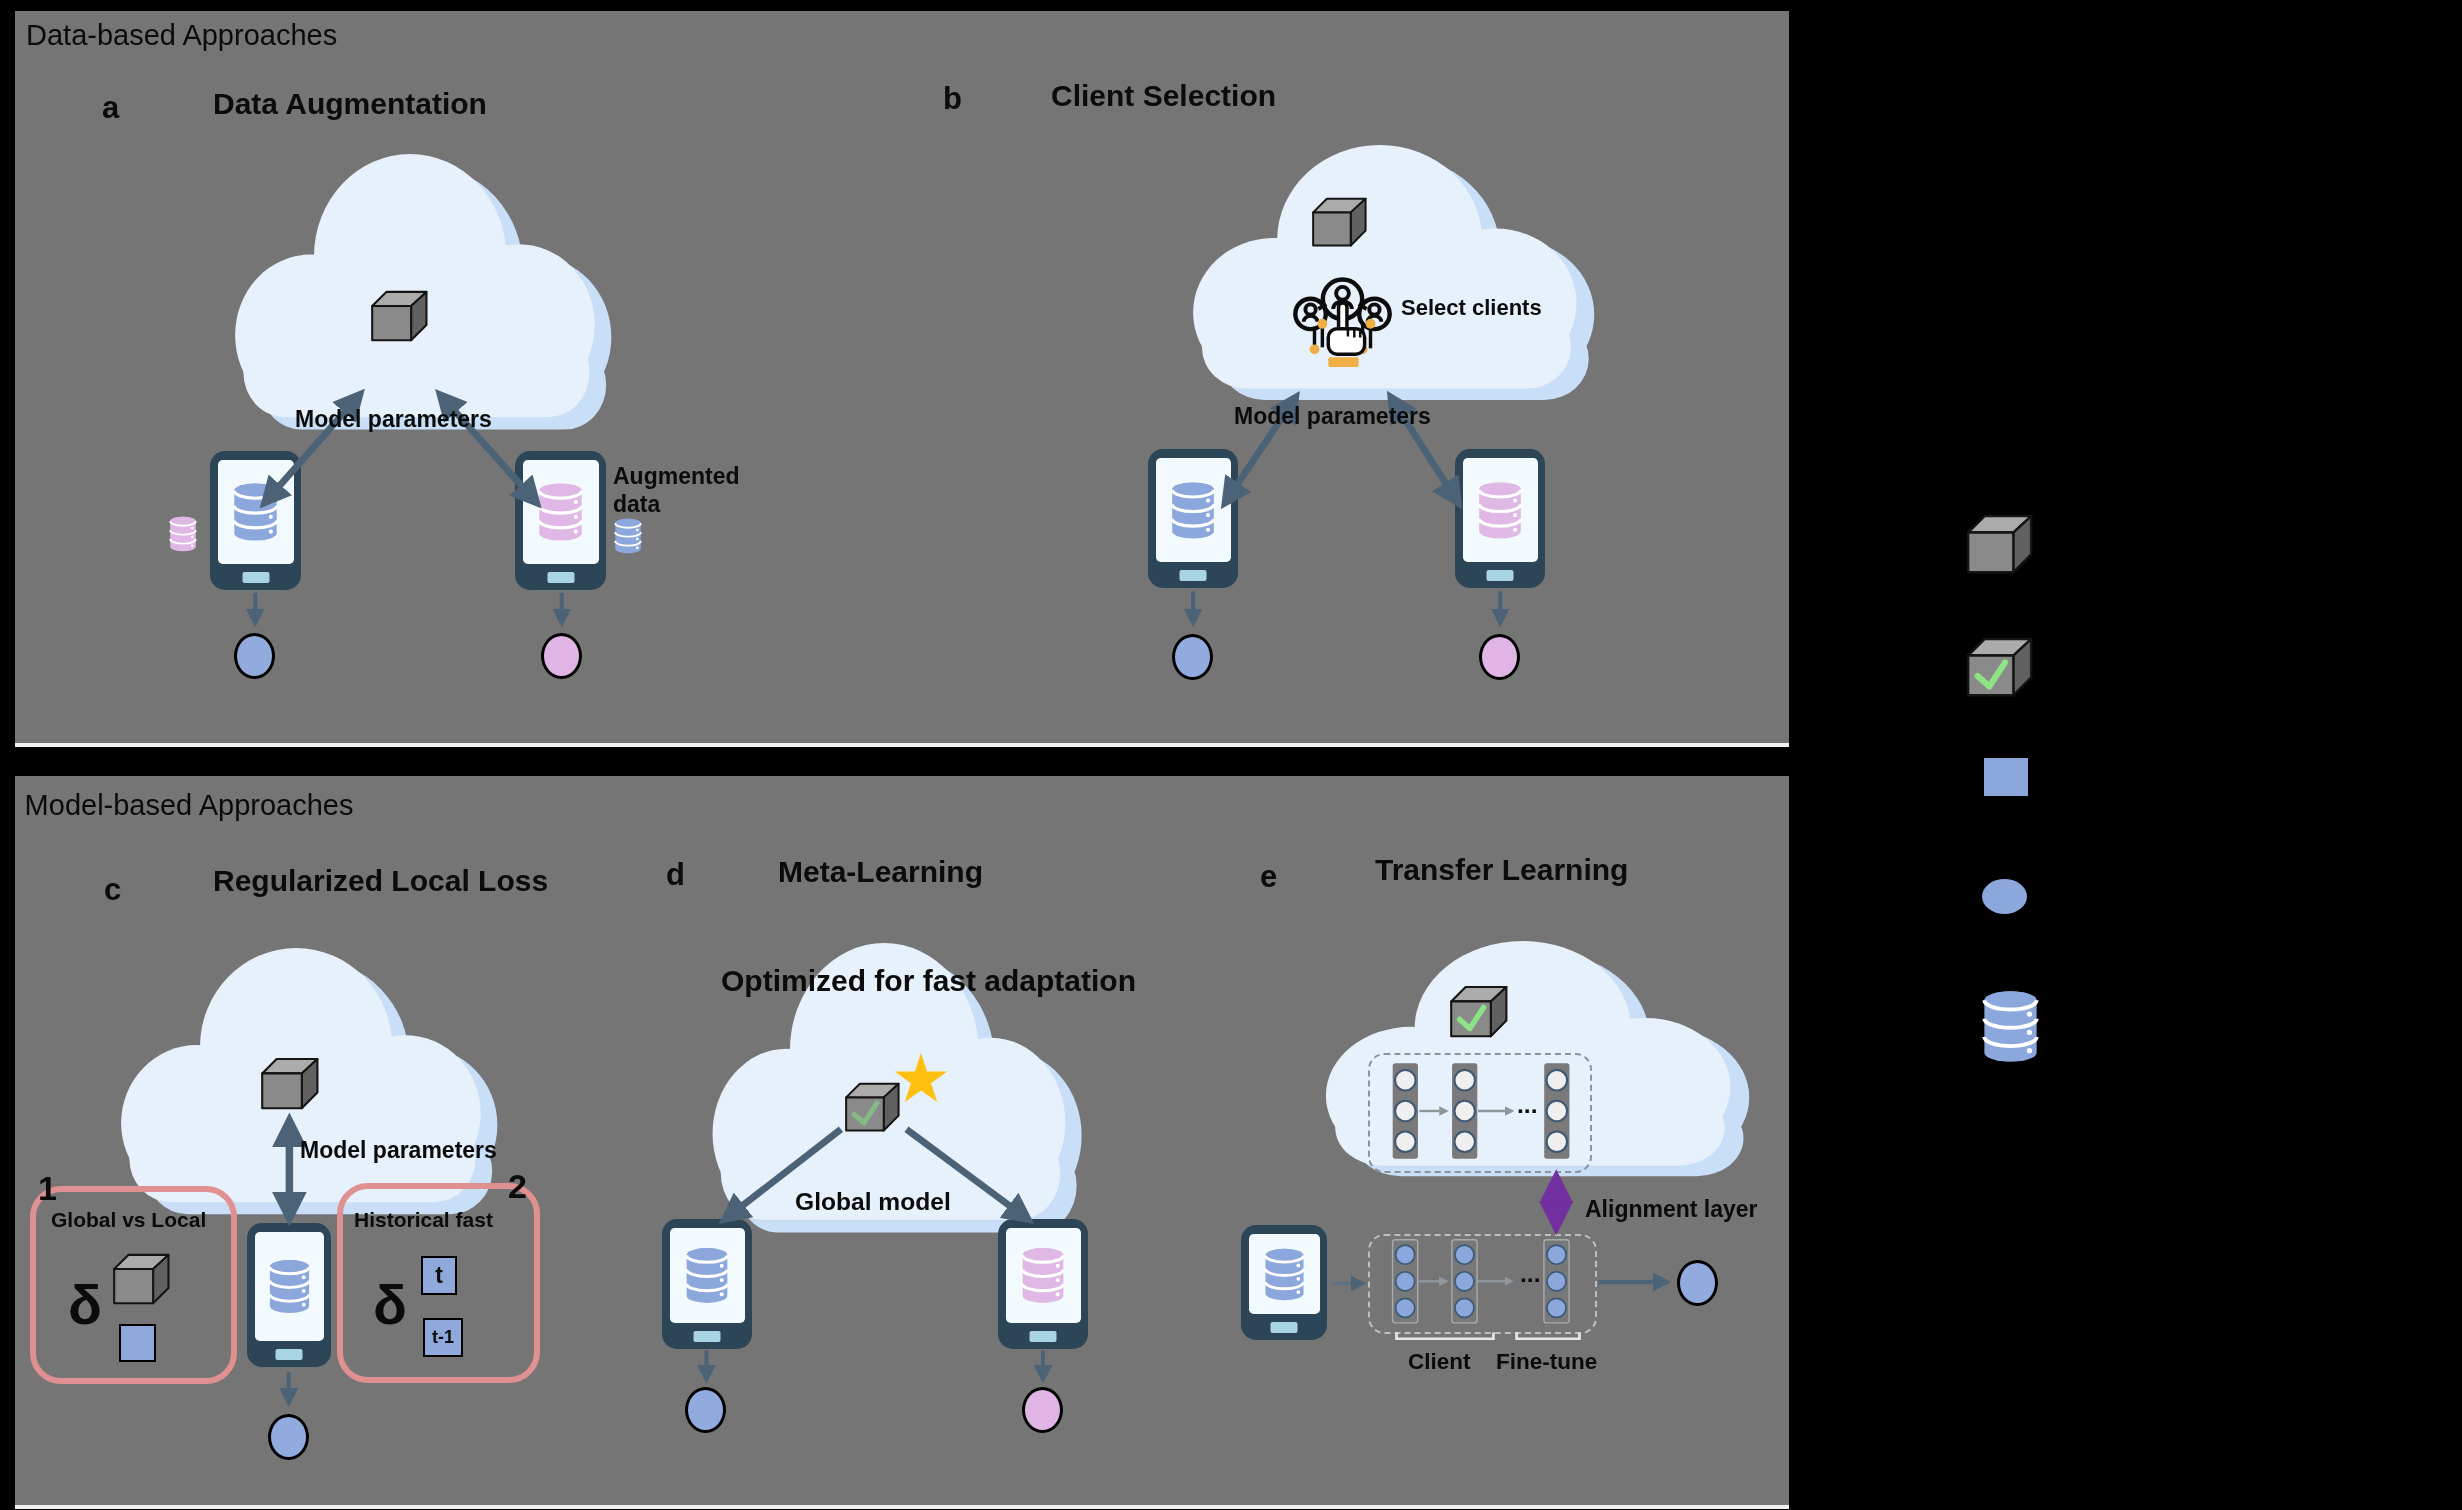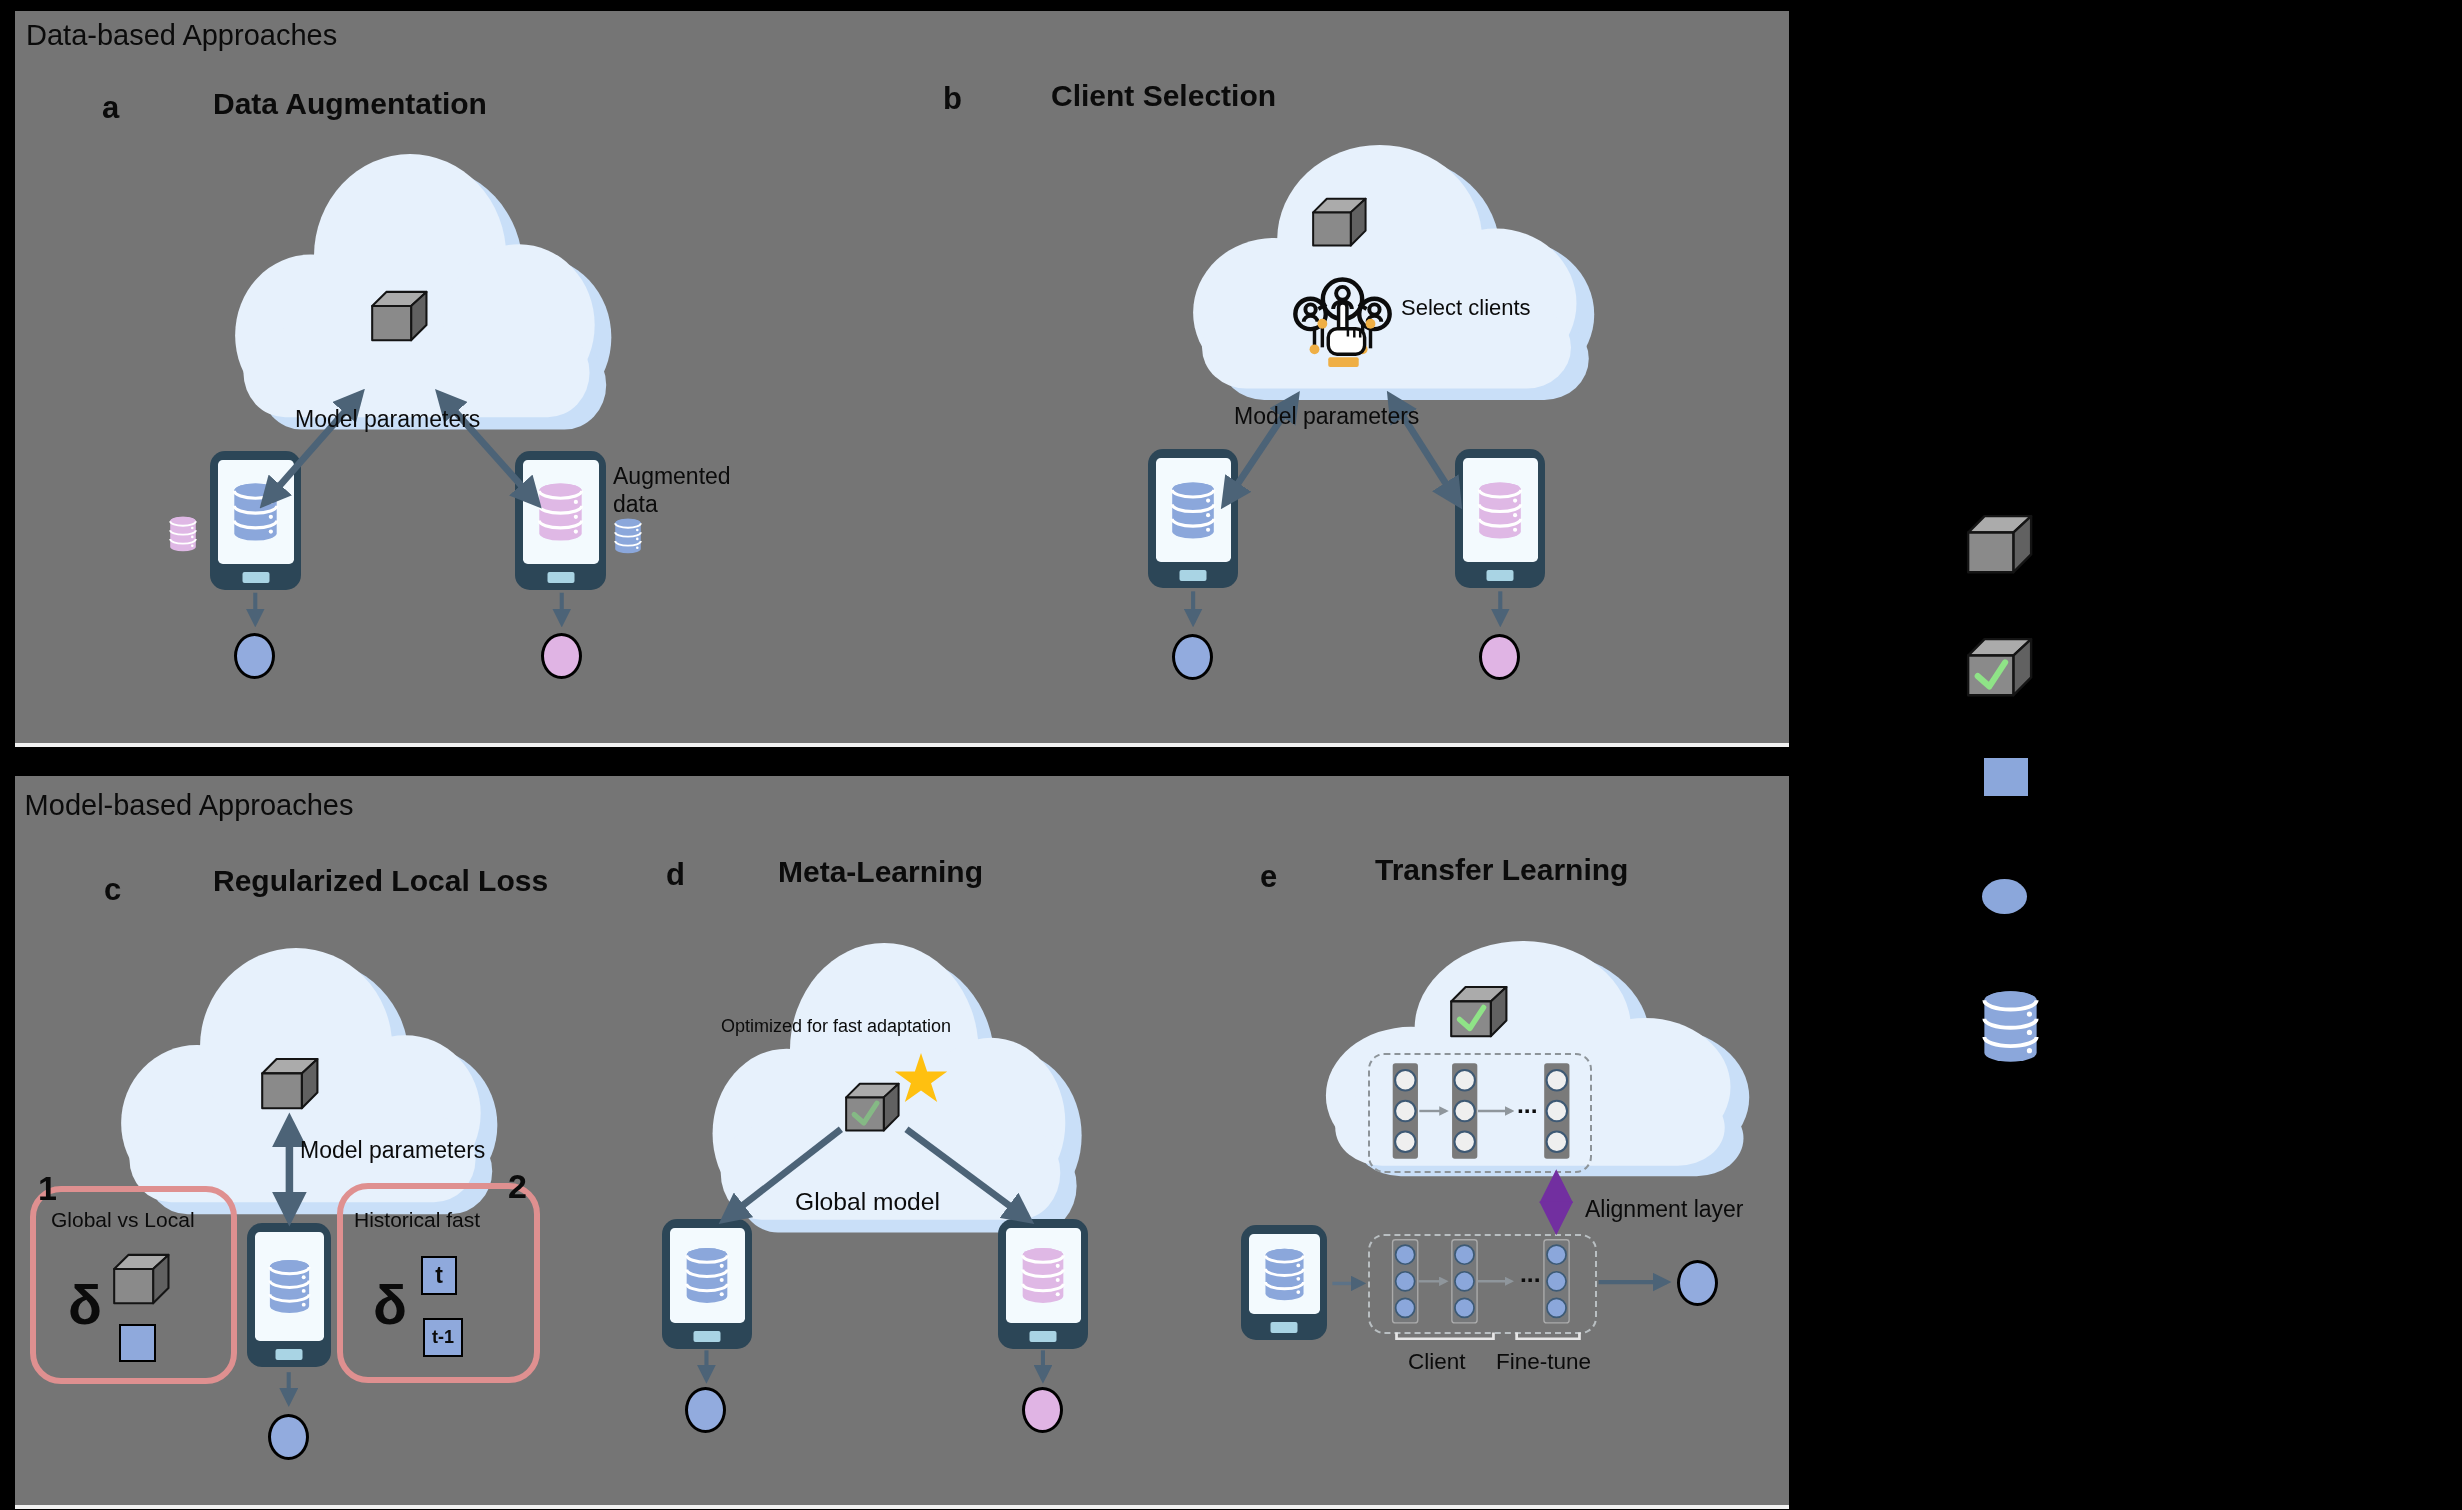--- a/index.html
+++ b/index.html
@@ -3,21 +3,21 @@
 <meta charset="utf-8">
 <style>
   html,body{margin:0;padding:0;background:#000;}
   #stage{position:relative;width:2462px;height:1511px;background:#000;
          font-family:"Liberation Sans",sans-serif;overflow:hidden;}
   .panel{position:absolute;left:15px;width:1774px;background:#757575;
          border-bottom:4.8px solid #F2F2F2;}
   #panel-top{top:11px;height:732px;}
   #panel-bottom{top:776px;height:729px;}
   .abs{position:absolute;}
-  .lbl{position:absolute;color:#0b0b0b;font-weight:400;white-space:nowrap;z-index:40;}
+  .lbl{position:absolute;color:#0b0b0b;font-weight:700;white-space:nowrap;z-index:40;}
   .hdr{font-weight:400;font-size:29px;}
   .letter{font-weight:700;font-size:31px;}
   .ptitle{font-weight:600;font-size:30px;}
   .phone{position:absolute;background:#2C4657;border-radius:15px;z-index:20;}
   .phone .scr{position:absolute;left:7.5px;right:7.5px;top:9px;bottom:26px;
               background:#F3FAFE;border-radius:4.8px;display:flex;align-items:center;justify-content:center;}
   .phone .home{position:absolute;left:50%;transform:translateX(-50%);bottom:6.8px;
                width:27px;height:11.6px;background:#A9D4E4;border-radius:2px;}
   .circle{position:absolute;border:3.4px solid #000;border-radius:50%;z-index:25;}
   .sq{position:absolute;background:#8FA9DC;border:2.7px solid #000;display:flex;
@@ -341,21 +341,21 @@
   <span class="lbl" style="left:300px;top:1137px;font-size:23px">Model parameters</span>
   <span class="lbl letter" style="left:38px;top:1169px;font-size:34px">1</span>
   <span class="lbl letter" style="left:508px;top:1167px;font-size:34px">2</span>
   <span class="lbl" style="left:51px;top:1208px;font-size:21px">Global vs Local</span>
   <span class="lbl" style="left:354px;top:1208px;font-size:21px">Historical fast</span>
   <span class="lbl" style="left:68px;top:1272px;font-size:56px;font-weight:700">δ</span>
   <span class="lbl" style="left:373px;top:1272px;font-size:56px;font-weight:700">δ</span>
 
   <span class="lbl letter" style="left:666px;top:857px">d</span>
   <span class="lbl ptitle" style="left:778px;top:855px">Meta-Learning</span>
-  <span class="lbl" style="left:721px;top:1016px;font-size:18px">Optimized for fast adaptation</span>
+  <span class="lbl" style="left:721px;top:964px;font-size:30px">Optimized for fast adaptation</span>
   <span class="lbl" style="left:795px;top:1188px;font-size:24.6px">Global model</span>
 
   <span class="lbl letter" style="left:1260px;top:859px">e</span>
   <span class="lbl ptitle" style="left:1375px;top:853px">Transfer Learning</span>
   <span class="lbl dots" style="left:1517px;top:1091px">...</span>
   <span class="lbl dots" style="left:1520px;top:1260px">...</span>
   <span class="lbl" style="left:1585px;top:1196px;font-size:23px">Alignment layer</span>
   <span class="lbl" style="left:1408px;top:1349px;font-size:22.5px">Client</span>
   <span class="lbl" style="left:1496px;top:1349px;font-size:22.5px">Fine-tune</span>
 </div>

